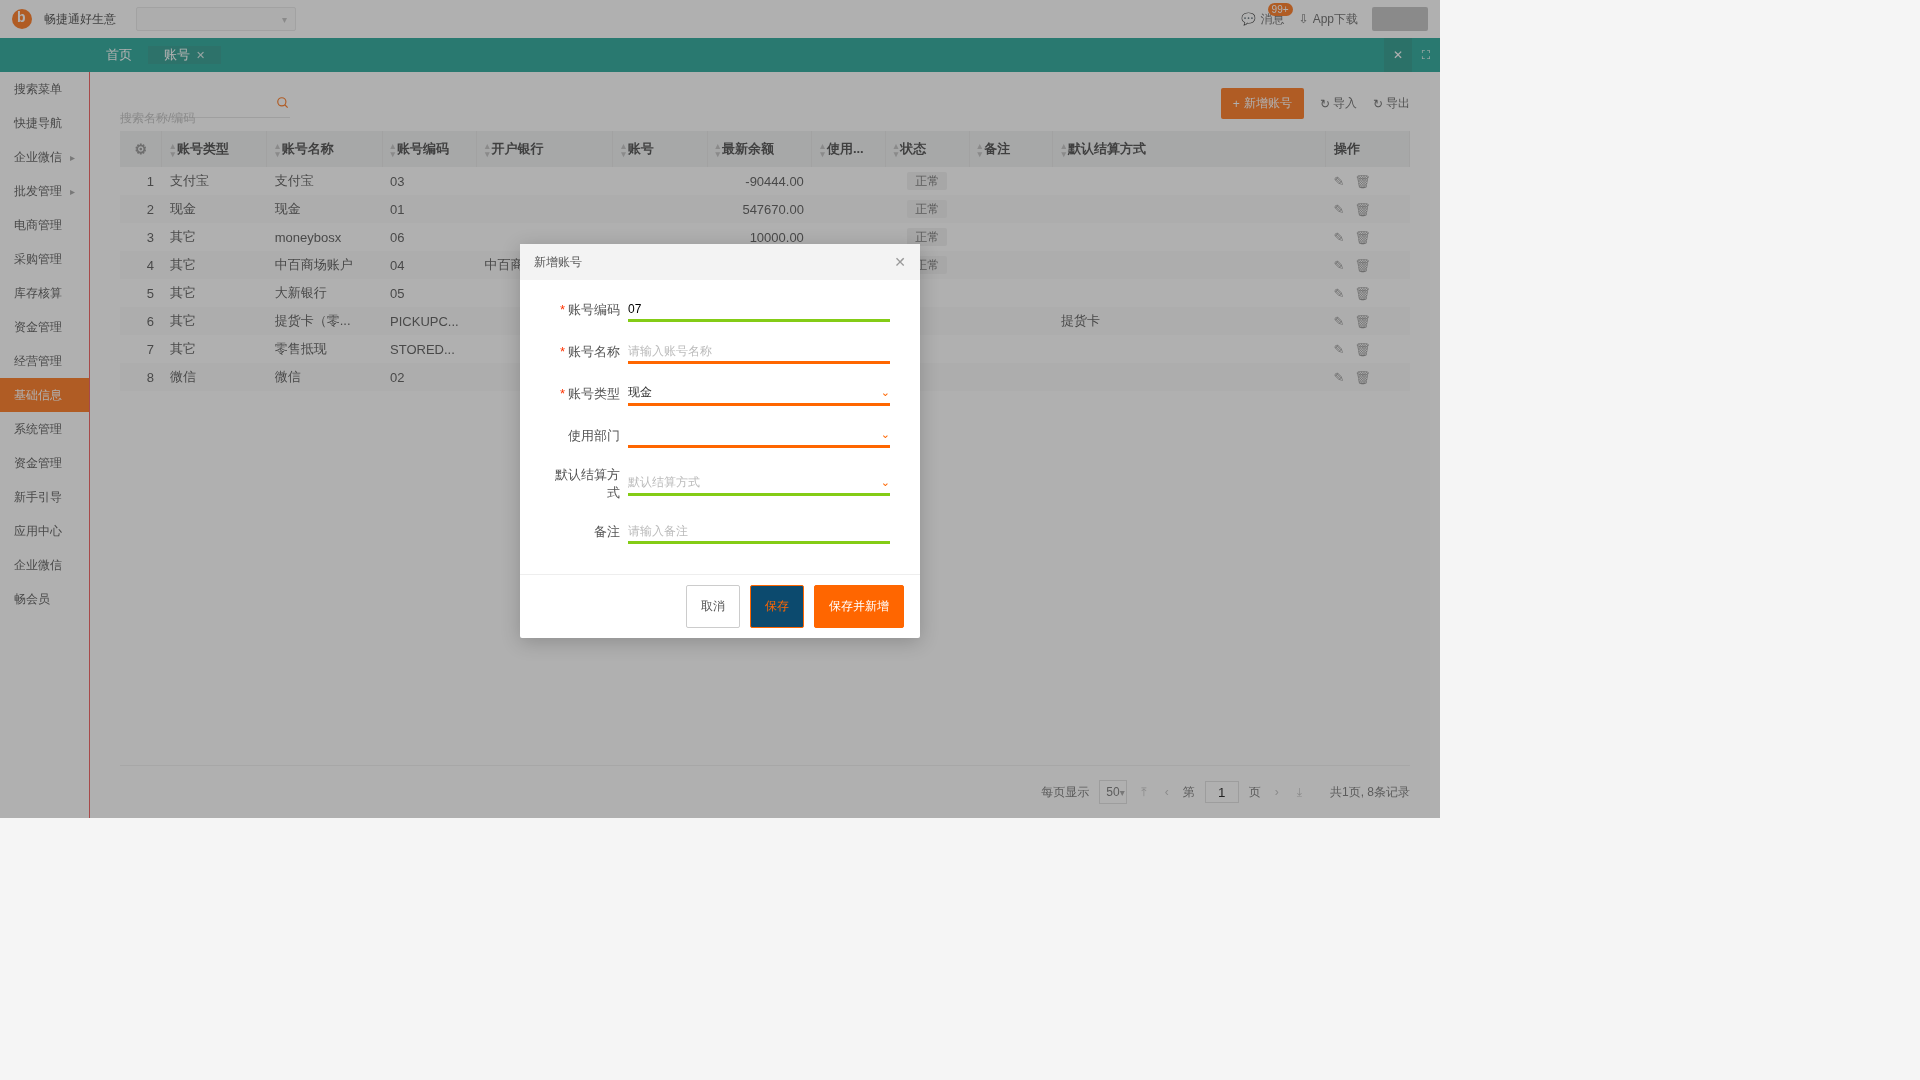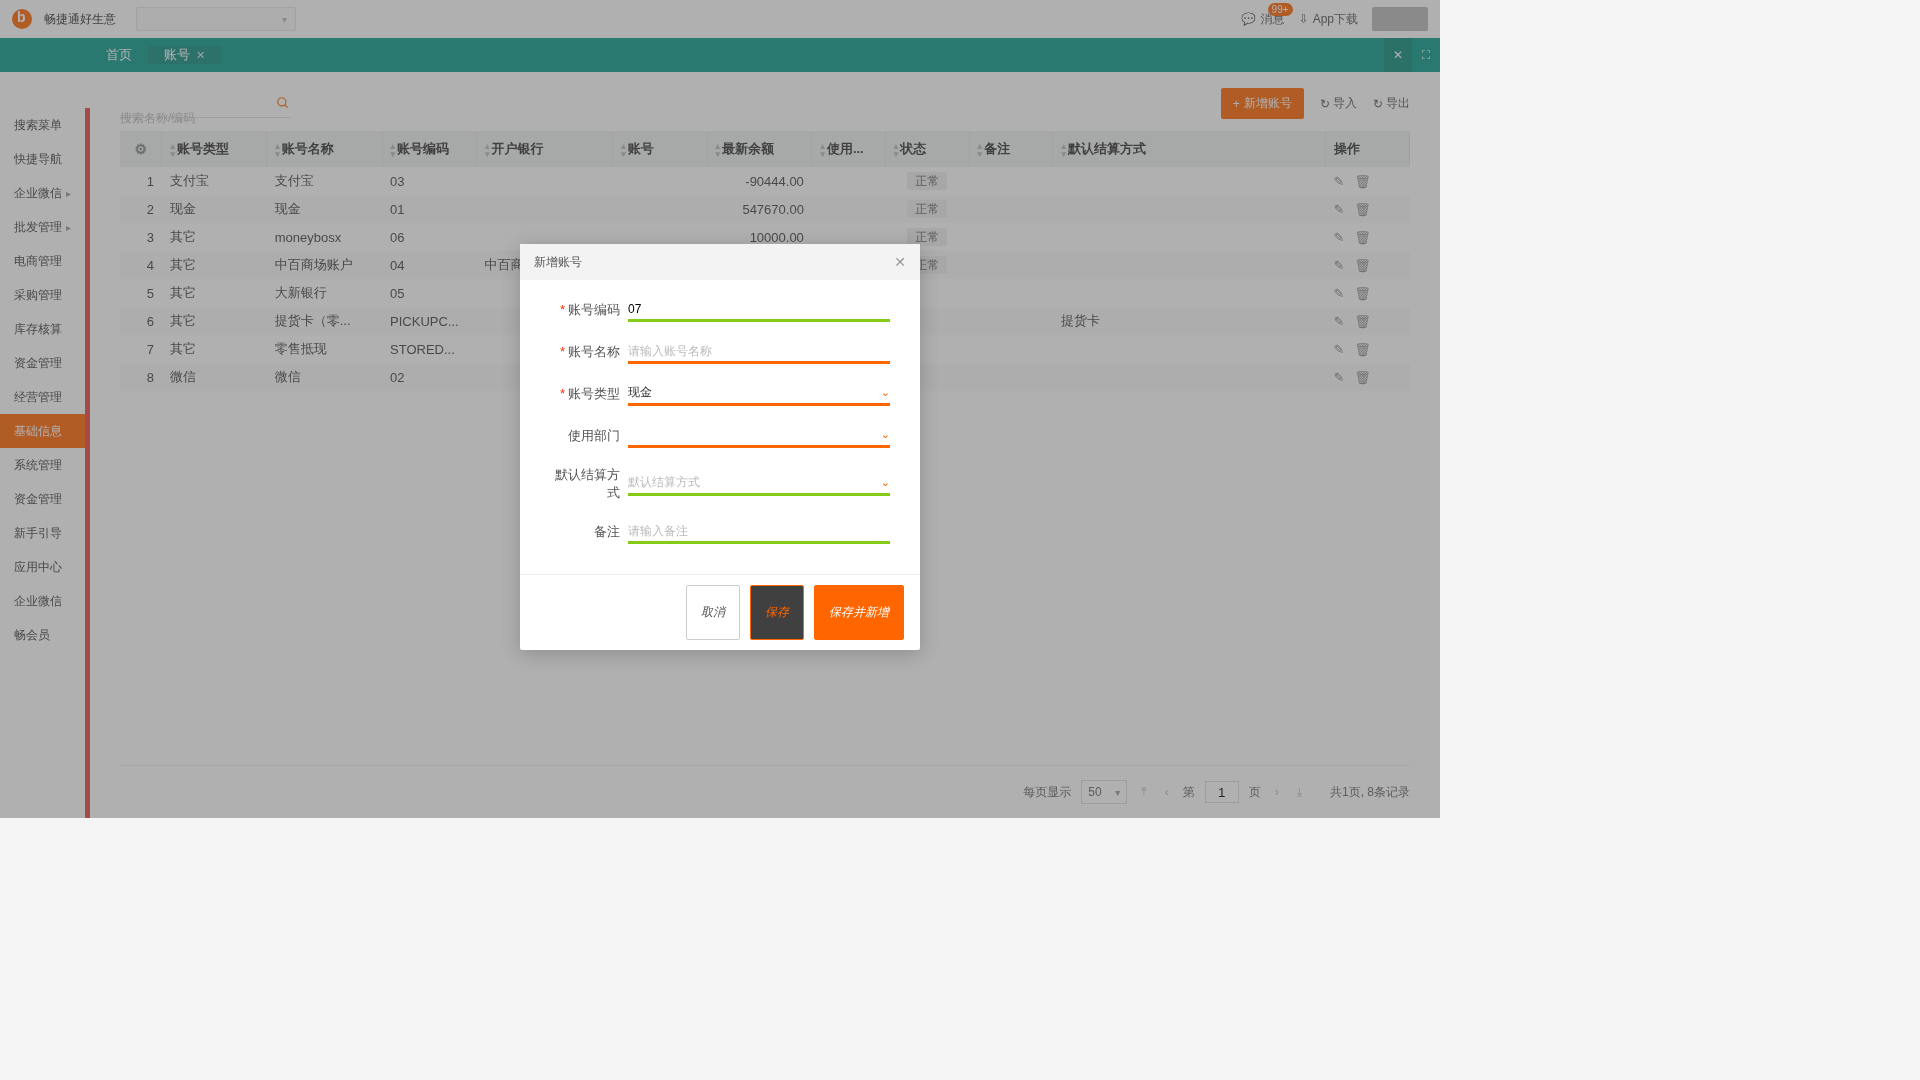--- a/index.html
+++ b/index.html
@@ -22,21 +22,21 @@
 .tabs-bar-left { width: 90px; }
 .tab { padding: 0 16px; display: flex; align-items: center; gap: 6px; color: #fff; cursor: pointer; font-size: 13px; }
 .tab.active { background: #118f80; }
 .tab-close { font-size: 11px; opacity: 0.8; }
 .tabs-actions { margin-left: auto; display: flex; align-items: center; }
 .tabs-action-btn { width: 28px; height: 34px; display: flex; align-items: center; justify-content: center; color: #fff; cursor: pointer; }
 .tabs-action-btn.close { background: #0d8c7d; }
 
 
 .body { display: flex; height: calc(100% - 72px); }
-.sidebar { width: 90px; background: #fff; border-right: 5px solid #ef4444; margin-top: 36px; }
+.sidebar { width: 90px; background: #fff; border-right: 1px solid #ef4444; }
 .side-item { height: 34px; display: flex; align-items: center; padding: 0 14px; color: #444; cursor: pointer; font-size: 12px; position: relative; }
 .side-item.active { background: #f60; color: #fff; }
 .side-item .chev { margin-left: auto; font-size: 10px; color: #999; }
 .main { flex: 1; padding: 16px 30px 0 30px; position: relative; display: flex; flex-direction: column; }
 
 
 .toolbar { display: flex; align-items: center; margin-bottom: 12px; }
 .search-wrap { width: 170px; height: 28px; border-bottom: 1px solid #e0e0e0; display: flex; align-items: center; }
 .search-input { border: none; outline: none; flex: 1; font-size: 12px; color: #333; background: transparent; margin-top: 30px; }
 .search-input::placeholder { color: #bbb; }
@@ -52,21 +52,21 @@
 .table td { height: 28px; padding: 0 8px; color: #444; font-size: 13px; }
 .table tr.odd td { background: #fafafa; }
 .status-tag { background: #eee; color: #666; padding: 2px 8px; border-radius: 2px; font-size: 12px; }
 .row-actions { display: flex; gap: 10px; color: #888; }
 .row-actions span { cursor: pointer; }
 .num-col { text-align: right; padding-right: 10px; color: #888; }
 .bal-col { text-align: right; padding-right: 10px; }
 
 
 .pager { margin-top: auto; padding: 14px 0; display: flex; align-items: center; justify-content: flex-end; gap: 10px; color: #666; border-top: 1px solid #eee; }
-.pager .sel { width: 46px; height: 24px; border: 1px solid #ddd; display: flex; align-items: center; justify-content: space-between; padding: 0 6px; cursor: pointer; }
+.pager .sel { width: 28px; height: 24px; border: 1px solid #ddd; display: flex; align-items: center; justify-content: space-between; padding: 0 6px; cursor: pointer; }
 .pager .pbtn { color: #bbb; cursor: pointer; padding: 0 4px; }
 .pager .pinput { width: 34px; height: 22px; border: 1px solid #ddd; text-align: center; }
 
 
 .overlay { position: absolute; inset: 0; background: rgba(80,80,80,0.45); display: flex; align-items: flex-start; justify-content: center; padding-top: 244px; }
 .modal { width: 400px; background: #fff; border-radius: 2px; box-shadow: 0 4px 20px rgba(0,0,0,0.2); }
 .modal-head { height: 36px; background: #f3f3f3; display: flex; align-items: center; padding: 0 14px; font-size: 12px; color: #555; }
 .modal-close { margin-left: auto; color: #999; cursor: pointer; font-size: 14px; }
 .modal-body { padding: 18px 30px 12px 30px; }
 .form-row { display: flex; align-items: center; margin-bottom: 18px; }
@@ -74,23 +74,23 @@
 .form-label .req { color: #f30; margin-right: 3px; }
 .form-field { flex: 1; border: none; border-bottom: 3px solid #84cc16; height: 24px; font-size: 12px; outline: none; background: transparent; position: relative; }
 .form-field.accent { border-bottom-color: #f60; }
 .form-field::placeholder { color: #bbb; }
 .form-select { display: flex; align-items: center; justify-content: space-between; cursor: pointer; }
 .form-select .chv { color: #f60; font-size: 11px; }
 .form-select.plain .chv { color: #f60; }
 .form-select .sval { color: #333; }
 .form-select .ph { color: #bbb; }
 .modal-foot { border-top: 1px solid #eee; padding: 10px 16px; display: flex; justify-content: flex-end; gap: 10px; }
-.btn { padding: 18px 14px; border-radius: 2px; font-size: 12px; cursor: pointer; font-style: italic; }
+.btn { padding: 12px 14px; border-radius: 2px; font-size: 12px; cursor: pointer; }
 .btn-default { background: #fff; border: 1px solid #ccc; color: #555; }
-.btn-outline { background: #404040; border: 1px solid #f60; color: #f60; }
+.btn-outline { background: #0c4a6e; border: 1px solid #f60; color: #f60; }
 .btn-fill { background: #f60; border: 1px solid #f60; color: #fff; }
 
 .gear-ico { font-size: 14px; color: #888; }
 svg { display: block; }
 </style>
 </head>
 <body>
 
 <div class="app">
 

